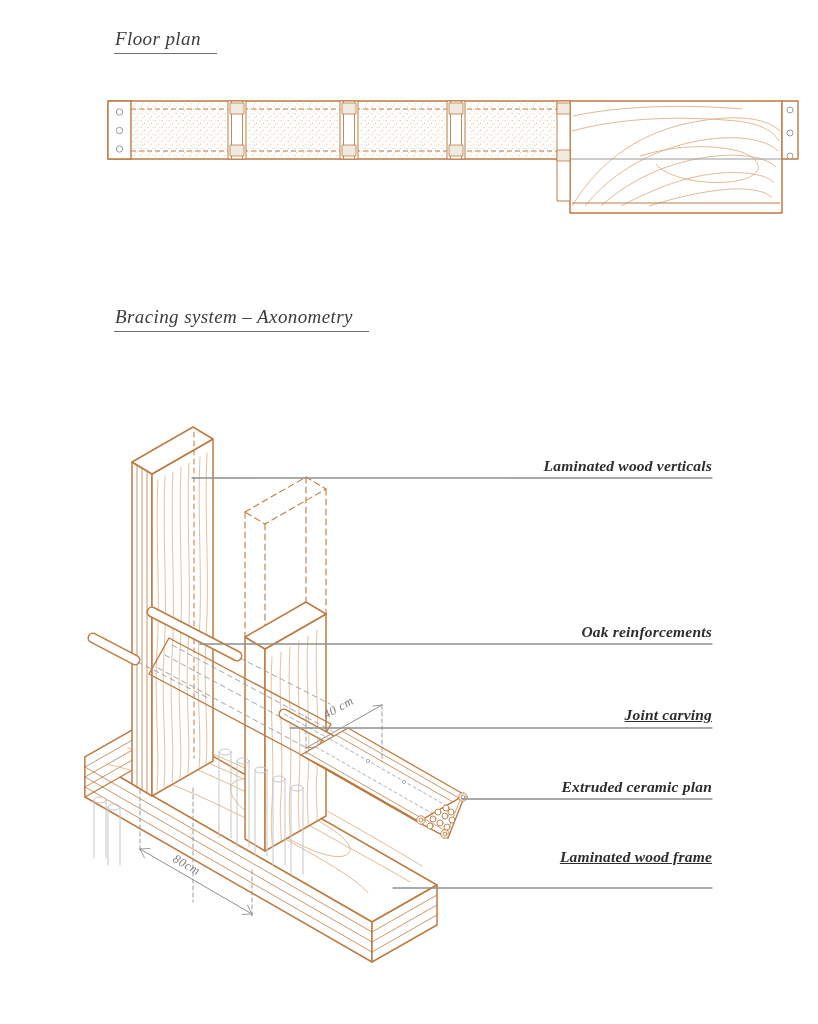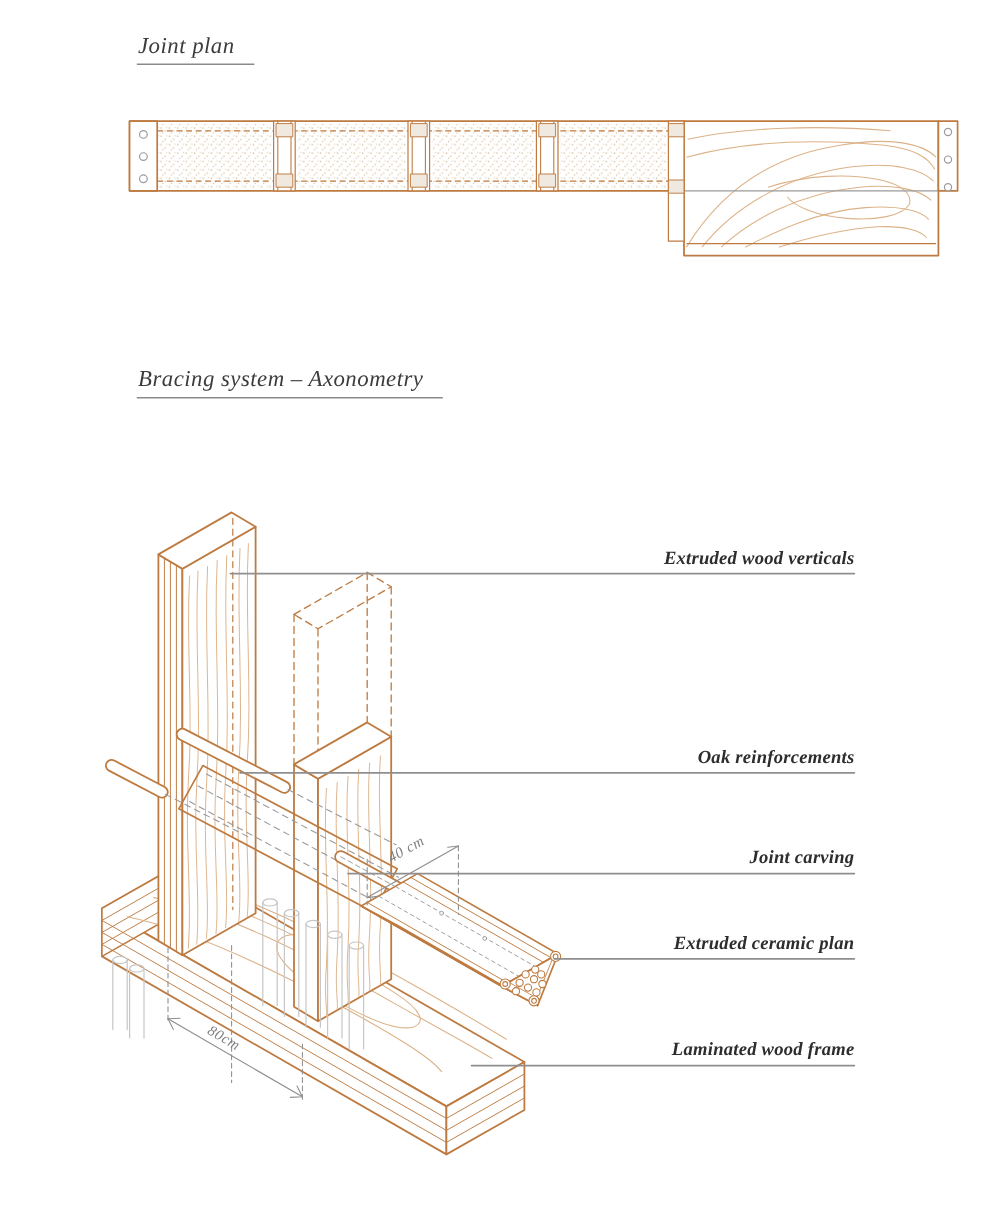--- a/index.html
+++ b/index.html
@@ -22,23 +22,23 @@
     right:106px;
     font-style:italic;
     font-weight:bold;
     font-size:15.5px;
     letter-spacing:.2px;
     color:#2d2d2d;
     white-space:nowrap;
   }
   #callout-0{top:457px;}
   #callout-1{top:623px;font-style:italic;}
-  #callout-2{top:706px;}
+  #callout-2{top:706px;text-decoration:underline;}
   #callout-3{top:778px;}
-  #callout-4{top:866px;}
+  #callout-4{top:848px;text-decoration:underline;}
   svg{position:absolute;left:0;top:0;}
   .dim-text{font-style:italic;font-size:12.5px;fill:#808080;letter-spacing:.5px;}
 </style>
 </head>
 <body>
 
 <svg width="818" height="1024" viewBox="0 0 818 1024">
   <defs>
     <pattern id="stip" width="7" height="7" patternUnits="userSpaceOnUse">
       <circle cx="1.2" cy="1.6" r="0.7" fill="#d9bf9e"></circle>
@@ -320,20 +320,20 @@
     <g stroke="#8F8F8F" stroke-width="1.4">
       <line x1="192" y1="478" x2="712" y2="478"></line>
       <line x1="200" y1="644" x2="712" y2="644"></line>
       <line x1="290" y1="728" x2="712" y2="728"></line>
       <line x1="462" y1="799" x2="712" y2="799"></line>
       <line x1="393" y1="888" x2="712" y2="888"></line>
     </g>
   </g>
 </svg>
 
-<div class="section-title" id="title-floor-plan">Joint plan</div>
+<div class="section-title" id="title-floor-plan">Floor plan</div>
 <div class="section-title" id="title-bracing">Bracing system – Axonometry</div>
 
-<div class="callout" id="callout-0">Extruded wood verticals</div>
+<div class="callout" id="callout-0">Laminated wood verticals</div>
 <div class="callout" id="callout-1">Oak reinforcements</div>
 <div class="callout" id="callout-2">Joint carving</div>
 <div class="callout" id="callout-3">Extruded ceramic plan</div>
 <div class="callout" id="callout-4">Laminated wood frame</div>
 
 </body></html>

